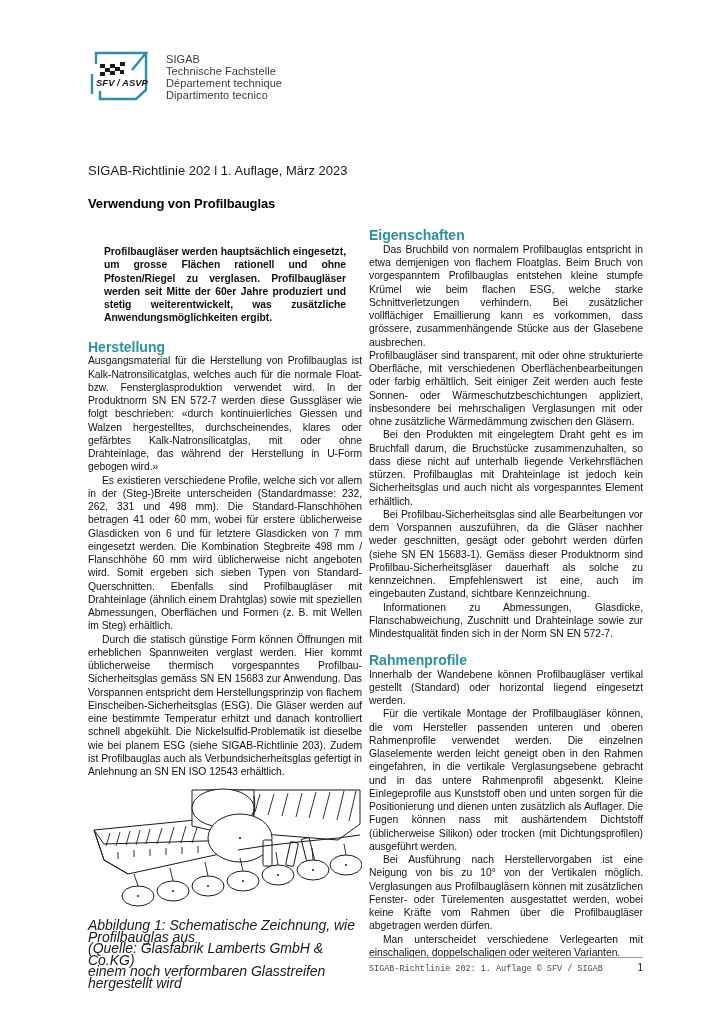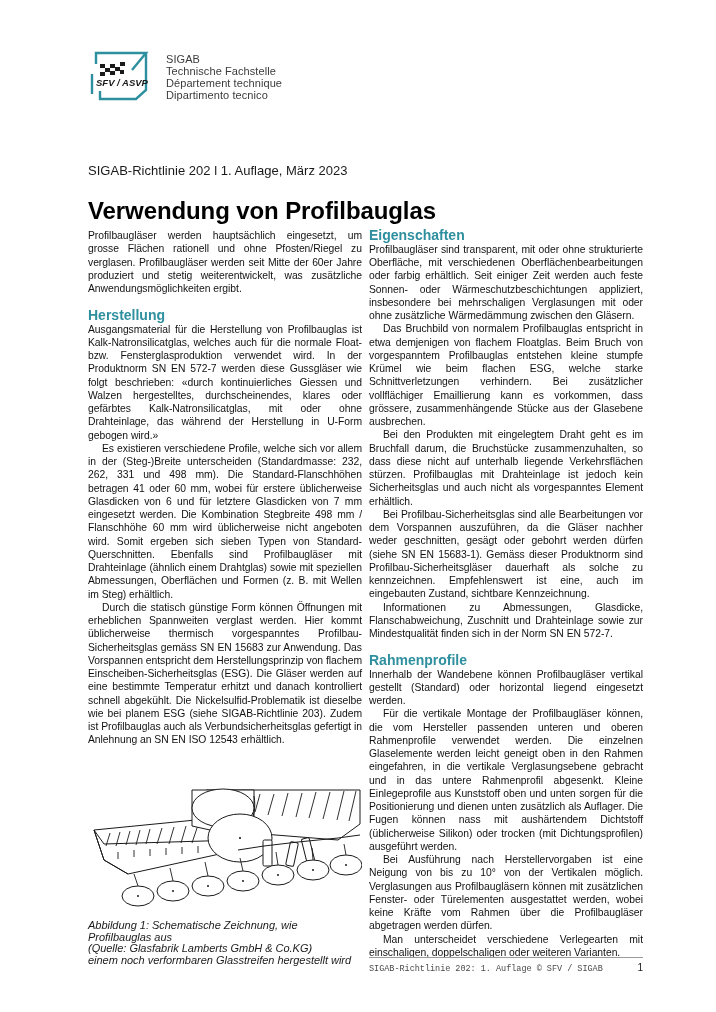--- a/index.html
+++ b/index.html
@@ -55,21 +55,21 @@
     top: 163px;
     font-size: 13px;
     line-height: 16px;
     color: #1a1a1a;
     letter-spacing: 0.02px;
   }
   .doc-title {
     position: absolute;
     left: 88px;
     top: 182px;
-    font-size: 24px;
+    font-size: 13px;
     line-height: 25px;
     color: #000000;
     letter-spacing: -0.1px;
   }
 
   
   .col {
     position: absolute;
     top: 229px;
     width: 274px;
@@ -93,40 +93,40 @@
   }
   .sec-head.spaced { margin-top: 13.5px; }
 
   p.body {
     margin: 0;
   }
   p.body.indent {
     text-indent: 14px;
   }
   p.lead {
-    margin: 0;
-    font-weight: normal;
+    margin: 16px;
+    font-weight: bold;
     text-align: justify;
   }
 
   
   .figure {
     position: absolute;
     left: 88px;
     top: 788px;
     width: 274px;
   }
   .figure svg {
     display: block;
     width: 274px;
     height: 126px;
   }
   .fig-caption {
     margin-top: 6px;
-    font-size: 11px;
+    font-size: 14px;
     line-height: 11.6px;
     font-style: italic;
     color: #1a1a1a;
     text-align: left;
     letter-spacing: -0.02px;
   }
 
   
   .footer-rule {
     position: absolute;
@@ -200,22 +200,22 @@
 
     <p class="body">Ausgangsmaterial für die Herstellung von Profilbauglas ist Kalk-Natronsilicatglas, welches auch für die normale Float- bzw. Fensterglasproduktion verwendet wird. In der Produktnorm SN EN 572-7 werden diese Gussgläser wie folgt beschrieben: «durch kontinuierliches Giessen und Walzen hergestelltes, durchscheinendes, klares oder gefärbtes Kalk-Natronsilicatglas, mit oder ohne Drahteinlage, das während der Herstellung in U-Form gebogen wird.»</p>
     <p class="body indent">Es existieren verschiedene Profile, welche sich vor allem in der (Steg-)Breite unterscheiden (Standardmasse: 232, 262, 331 und 498 mm). Die Standard-Flanschhöhen betragen 41 oder 60 mm, wobei für erstere üblicherweise Glasdicken von 6 und für letztere Glasdicken von 7 mm eingesetzt werden. Die Kombination Stegbreite 498 mm / Flanschhöhe 60 mm wird üblicherweise nicht angeboten wird. Somit ergeben sich sieben Typen von Standard-Querschnitten. Ebenfalls sind Profilbaugläser mit Drahteinlage (ähnlich einem Drahtglas) sowie mit speziellen Abmessungen, Oberflächen und Formen (z. B. mit Wellen im Steg) erhältlich.</p>
     <p class="body indent">Durch die statisch günstige Form können Öffnungen mit erheblichen Spannweiten verglast werden. Hier kommt üblicherweise thermisch vorgespanntes Profilbau-Sicherheitsglas gemäss SN EN 15683 zur Anwendung. Das Vorspannen entspricht dem Herstellungsprinzip von flachem Einscheiben-Sicherheitsglas (ESG). Die Gläser werden auf eine bestimmte Temperatur erhitzt und danach kontrolliert schnell abgekühlt. Die Nickelsulfid-Problematik ist dieselbe wie bei planem ESG (siehe SIGAB-Richtlinie 203). Zudem ist Profilbauglas auch als Verbundsicherheitsglas gefertigt in Anlehnung an SN EN ISO 12543 erhältlich.</p>
   </div>
 
   <div class="col col-right">
 
     <div class="sec-head">Eigenschaften</div>
 
+    <p class="body indent">Das Bruchbild von normalem Profilbauglas entspricht in etwa demjenigen von flachem Floatglas. Beim Bruch von vorgespanntem Profilbauglas entstehen kleine stumpfe Krümel wie beim flachen ESG, welche starke Schnittverletzungen verhindern. Bei zusätzlicher vollflächiger Emaillierung kann es vorkommen, dass grössere, zusammenhängende Stücke aus der Glasebene ausbrechen.</p>
     <p class="body">Profilbaugläser sind transparent, mit oder ohne strukturierte Oberfläche, mit verschiedenen Oberflächenbearbeitungen oder farbig erhältlich. Seit einiger Zeit werden auch feste Sonnen- oder Wärmeschutzbeschichtungen appliziert, insbesondere bei mehrschaligen Verglasungen mit oder ohne zusätzliche Wärmedämmung zwischen den Gläsern.</p>
-    <p class="body indent">Das Bruchbild von normalem Profilbauglas entspricht in etwa demjenigen von flachem Floatglas. Beim Bruch von vorgespanntem Profilbauglas entstehen kleine stumpfe Krümel wie beim flachen ESG, welche starke Schnittverletzungen verhindern. Bei zusätzlicher vollflächiger Emaillierung kann es vorkommen, dass grössere, zusammenhängende Stücke aus der Glasebene ausbrechen.</p>
     <p class="body indent">Bei den Produkten mit eingelegtem Draht geht es im Bruchfall darum, die Bruchstücke zusammenzuhalten, so dass diese nicht auf unterhalb liegende Verkehrsflächen stürzen. Profilbauglas mit Drahteinlage ist jedoch kein Sicherheitsglas und auch nicht als vorgespanntes Element erhältlich.</p>
     <p class="body indent">Bei Profilbau-Sicherheitsglas sind alle Bearbeitungen vor dem Vorspannen auszuführen, da die Gläser nachher weder geschnitten, gesägt oder gebohrt werden dürfen (siehe SN EN 15683-1). Gemäss dieser Produktnorm sind Profilbau-Sicherheitsgläser dauerhaft als solche zu kennzeichnen. Empfehlenswert ist eine, auch im eingebauten Zustand, sichtbare Kennzeichnung.</p>
     <p class="body indent">Informationen zu Abmessungen, Glasdicke, Flanschabweichung, Zuschnitt und Drahteinlage sowie zur Mindestqualität finden sich in der Norm SN EN 572-7.</p>
 
     <div class="sec-head spaced">Rahmenprofile</div>
 
     <p class="body">Innerhalb der Wandebene können Profilbaugläser vertikal gestellt (Standard) oder horizontal liegend eingesetzt werden.</p>
     <p class="body indent">Für die vertikale Montage der Profilbaugläser können, die vom Hersteller passenden unteren und oberen Rahmenprofile verwendet werden. Die einzelnen Glaselemente werden leicht geneigt oben in den Rahmen eingefahren, in die vertikale Verglasungsebene gebracht und in das untere Rahmenprofil abgesenkt. Kleine Einlegeprofile aus Kunststoff oben und unten sorgen für die Positionierung und dienen unten zusätzlich als Auflager. Die Fugen können nass mit aushärtendem Dichtstoff (üblicherweise Silikon) oder trocken (mit Dichtungsprofilen) ausgeführt werden.</p>
     <p class="body indent">Bei Ausführung nach Herstellervorgaben ist eine Neigung von bis zu 10° von der Vertikalen möglich. Verglasungen aus Profilbaugläsern können mit zusätzlichen Fenster- oder Türelementen ausgestattet werden, wobei keine Kräfte vom Rahmen über die Profilbaugläser abgetragen werden dürfen.</p>
     <p class="body indent">Man unterscheidet verschiedene Verlegearten mit einschaligen, doppelschaligen oder weiteren Varianten.</p>

